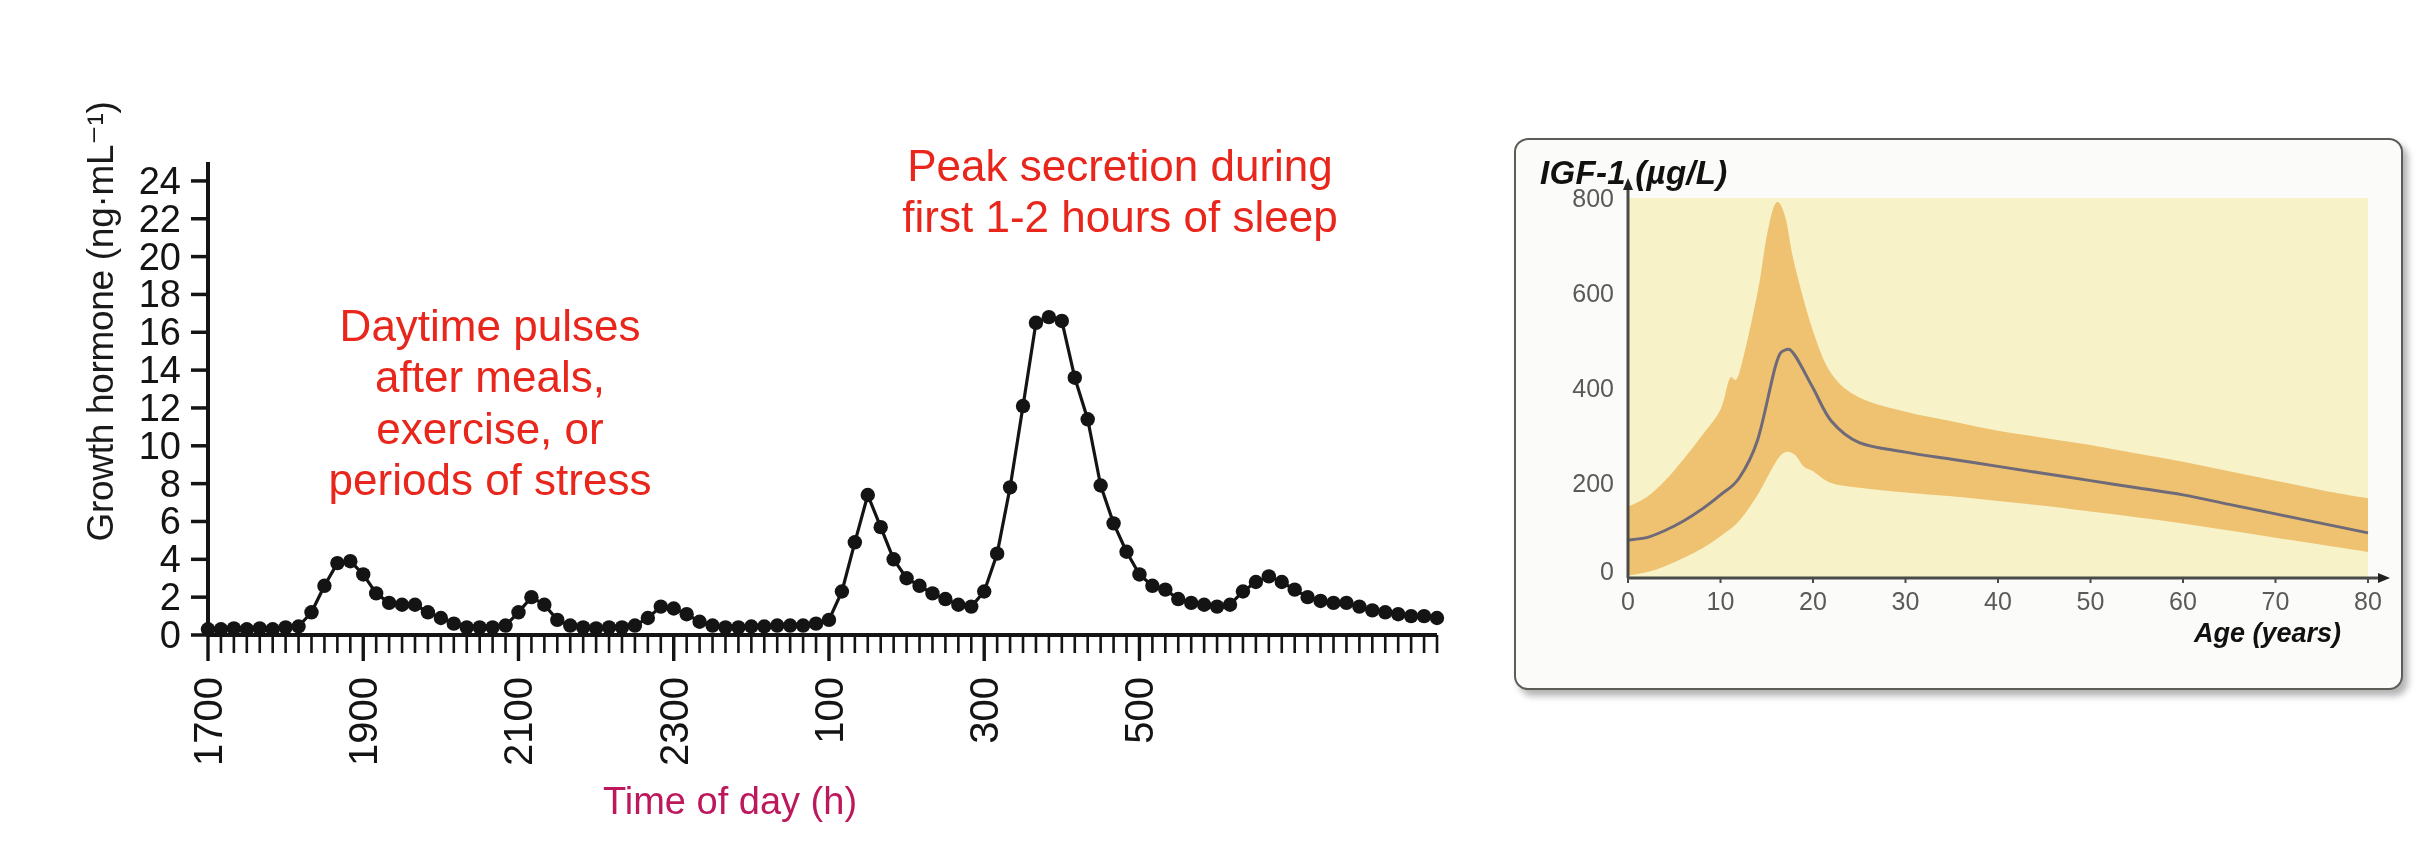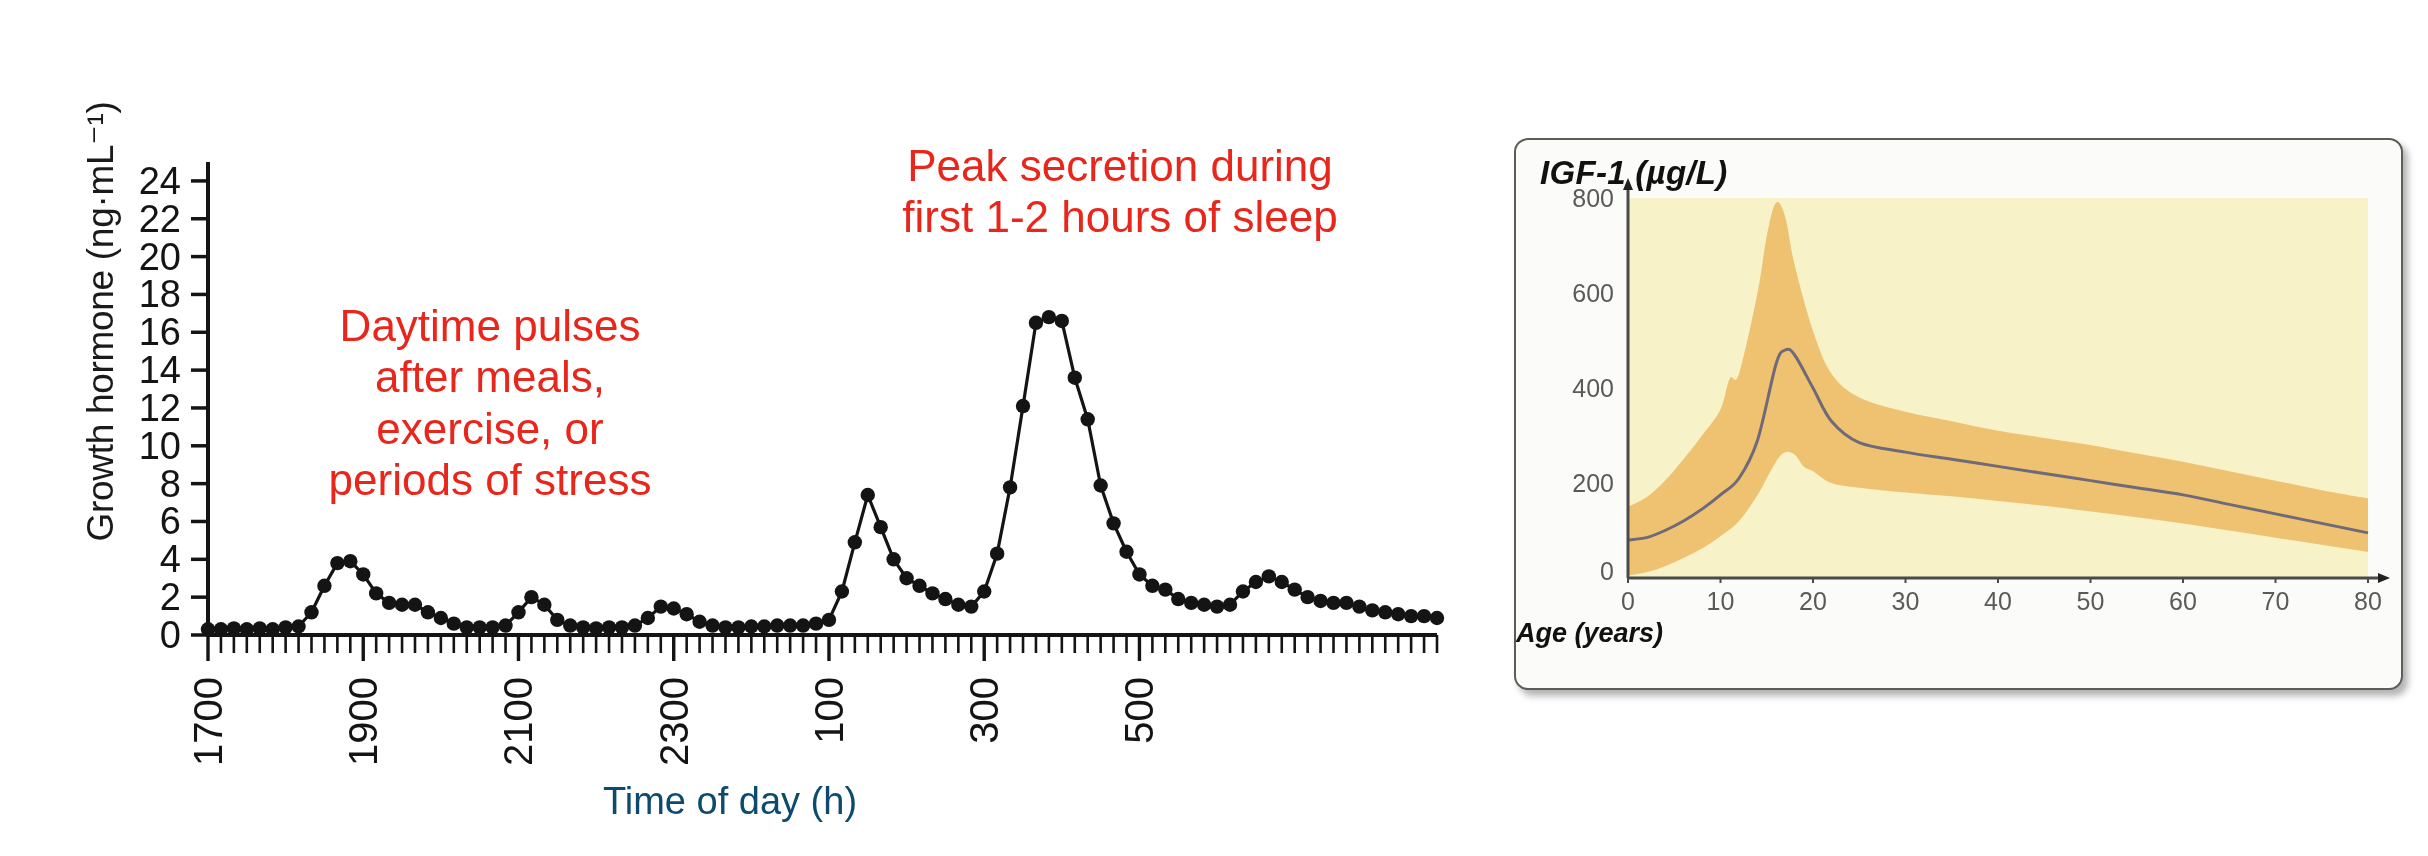--- a/index.html
+++ b/index.html
@@ -10,21 +10,21 @@
   #gh-panel{position:absolute;left:0;top:0;width:1470px;height:856px;}
 
   #gh-ylabel{
     position:absolute;left:-150px;top:300px;width:500px;
     transform:rotate(-90deg);transform-origin:center center;
     text-align:center;font-size:37px;color:#1a1a1a;letter-spacing:-0.3px;
     white-space:nowrap;
   }
   #gh-xlabel{
     position:absolute;left:520px;top:780px;width:420px;text-align:center;
-    font-size:38px;color:#0c4a6e;
+    font-size:38px;color:#be185d;
   }
   #gh-svg{position:absolute;left:0;top:0;}
 
   .ann{
     position:absolute;color:#e8261c;font-size:44px;line-height:1.17;
     text-align:center;white-space:pre;
   }
   #ann-daytime{left:255px;top:300px;width:470px;text-align:center;}
   #ann-peak{left:860px;top:140px;width:520px;}
 
@@ -32,21 +32,21 @@
   #igf-panel{
     position:absolute;left:1514px;top:138px;width:885px;height:548px;
     background:#fbfbf9;border:2px solid #5d5d58;border-radius:14px;
     box-shadow:5px 6px 7px rgba(0,0,0,.30);overflow:hidden;
   }
   #igf-title{
     position:absolute;left:24px;top:14px;font-size:33px;font-weight:bold;
     font-style:italic;color:#111;letter-spacing:0.3px;
   }
   #igf-xlabel{
-    position:absolute;left:0;right:60px;top:478px;
+    position:absolute;left:0;right:60px;top:478px;text-align:right;
     font-size:27px;font-weight:bold;font-style:italic;color:#111;
   }
   #igf-svg{position:absolute;left:0;top:0;}
   .igf-tick{font-size:25px;fill:#5a5a58;font-family:"Liberation Sans",sans-serif;}
 </style>
 </head>
 <body>
 
 <div id="gh-panel">
 

